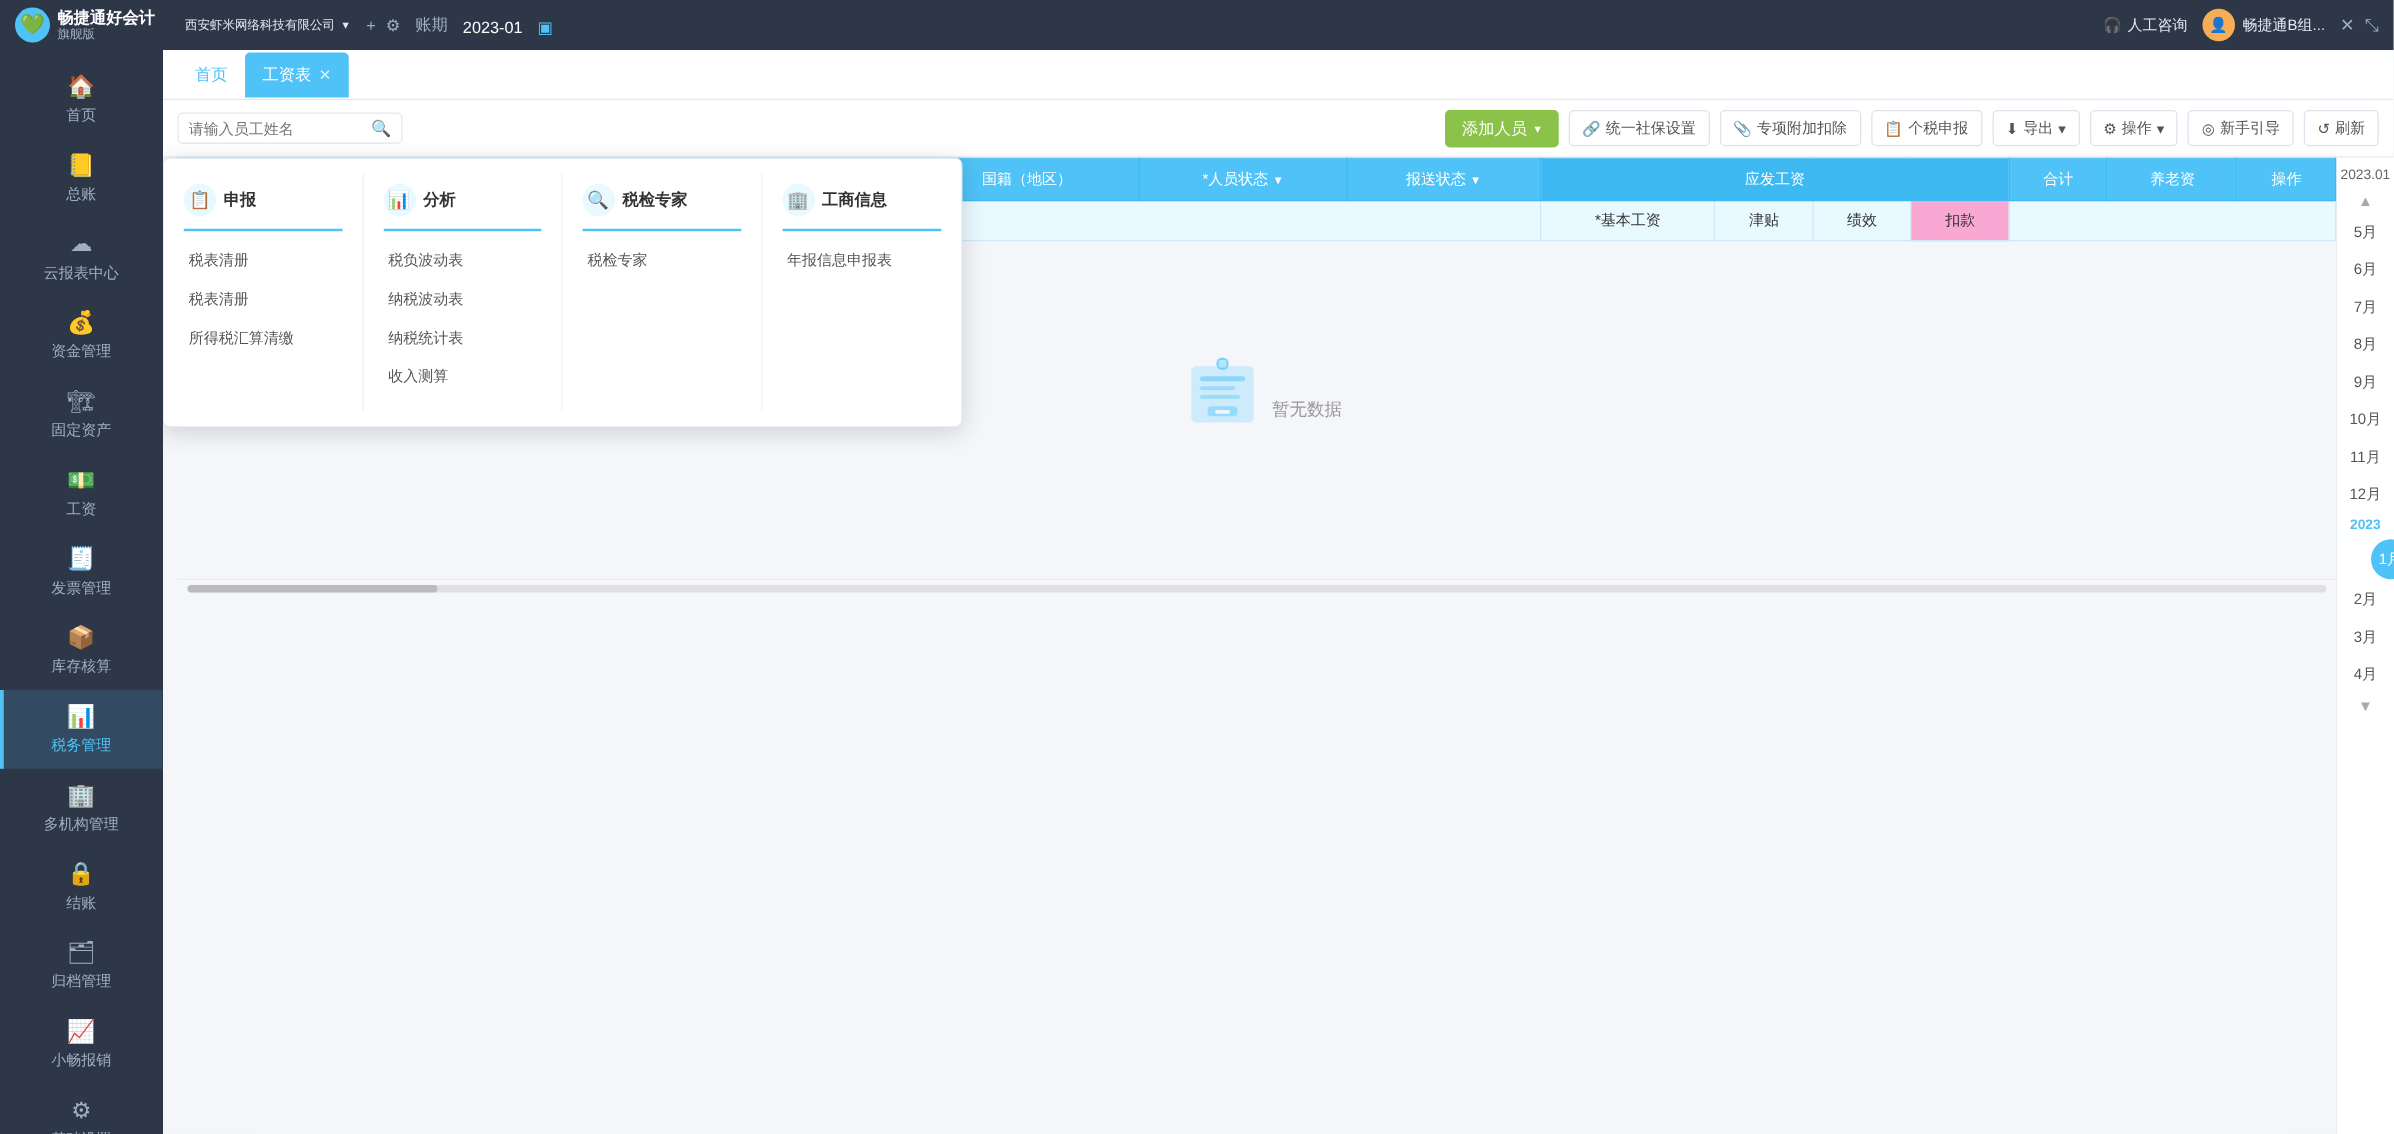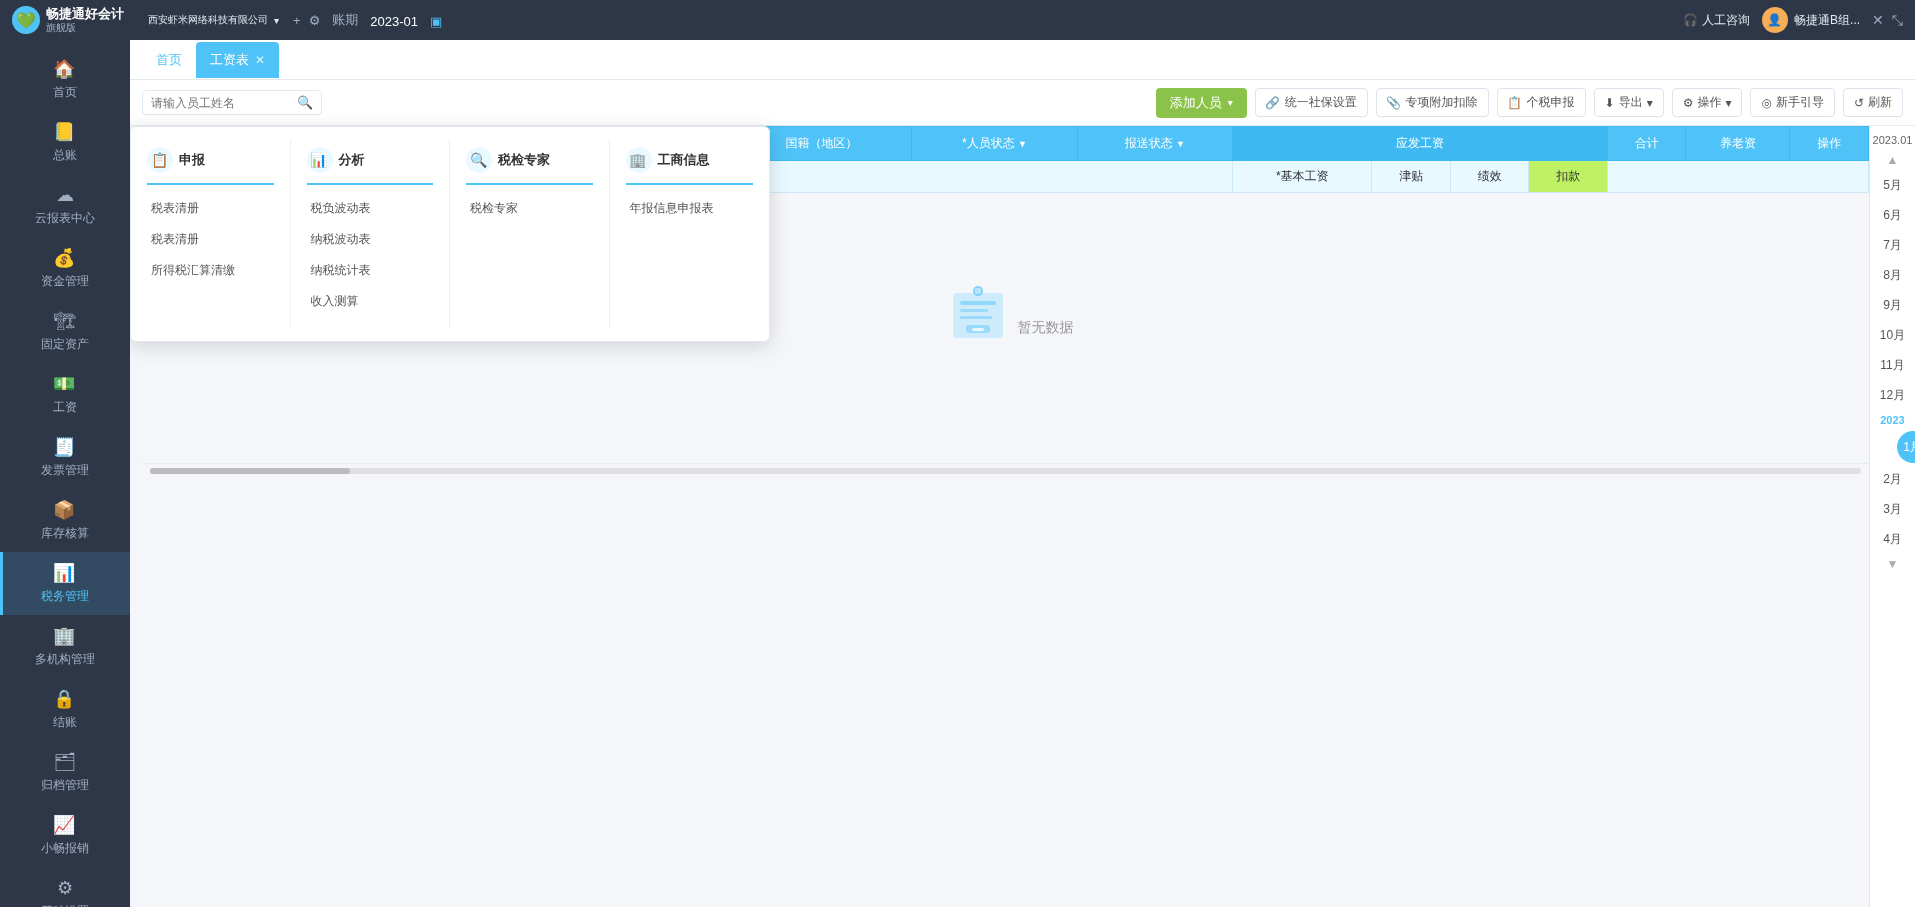--- a/index.html
+++ b/index.html
@@ -674,21 +674,21 @@
               <th colspan="4" style="background:#3db8f0;">应发工资</th>
               <th>合计</th>
               <th>养老资</th>
               <th>操作</th>
             </tr>
             <tr style="background:#e8f9ff;">
               <th colspan="9" style="background:#e8f9ff; border:1px solid #cce9f5;"></th>
               <th style="background:#e8f9ff; border:1px solid #cce9f5; color:#333; font-weight:500; padding:7px 6px;">*基本工资</th>
               <th style="background:#e8f9ff; border:1px solid #cce9f5; color:#333; font-weight:500; padding:7px 6px;margin-left:40px;">津贴</th>
               <th style="background:#e8f9ff; border:1px solid #cce9f5; color:#333; font-weight:500; padding:7px 6px;">绩效</th>
-              <th style="background:#bef264; border:1px solid #cce9f5; color:#333; font-weight:500; padding:7px 6px;margin-left:16px;">扣款</th>
+              <th style="background:#f9a8d4; border:1px solid #cce9f5; color:#333; font-weight:500; padding:7px 6px;margin-left:16px;">扣款</th>
               <th colspan="3" style="background:#e8f9ff; border:1px solid #cce9f5;"></th>
             </tr>
           </thead>
           <tbody>
             <tr>
               <td colspan="16" style="padding:0; border:none;">
                 <div class="empty-state">
                   <div class="empty-icon">
                     <svg width="80" height="80" viewBox="0 0 80 80" fill="none">
                       <rect x="15" y="20" width="50" height="45" rx="4" fill="#b3e5fc" opacity="0.6"></rect>

